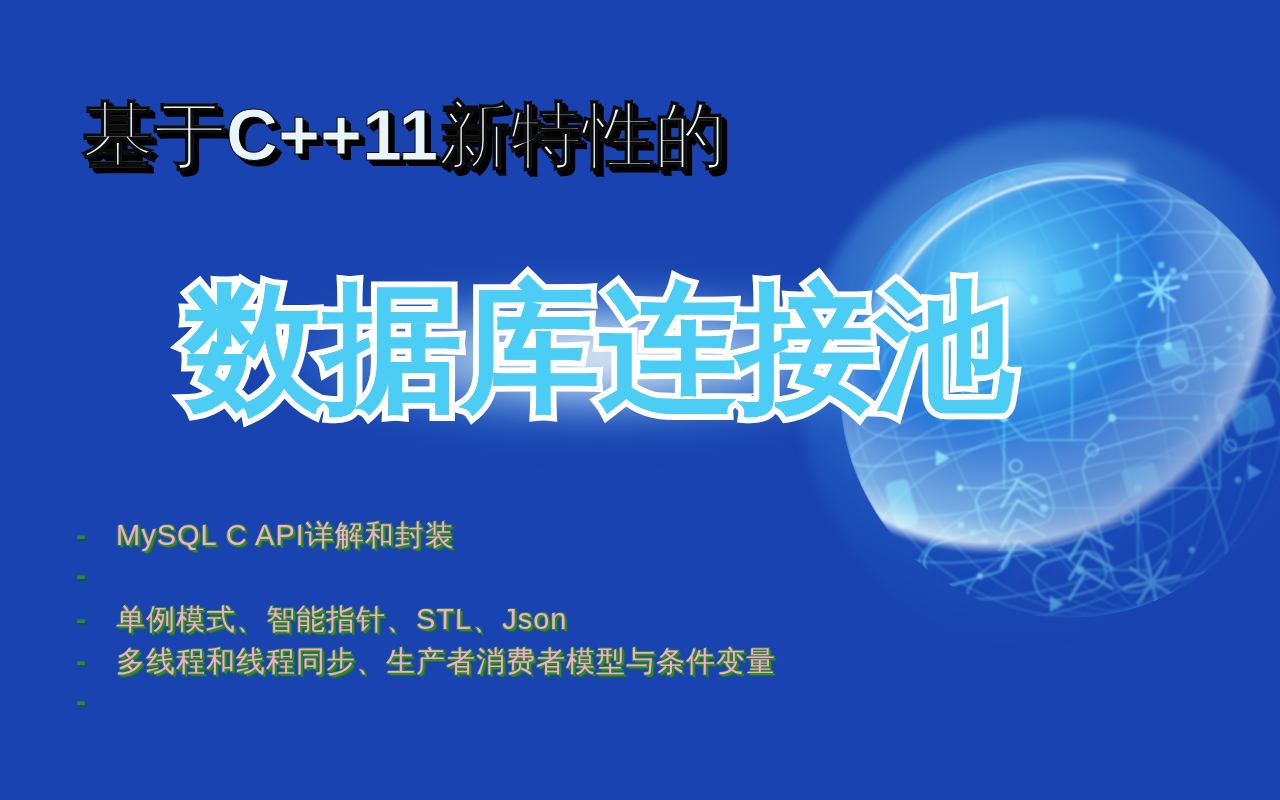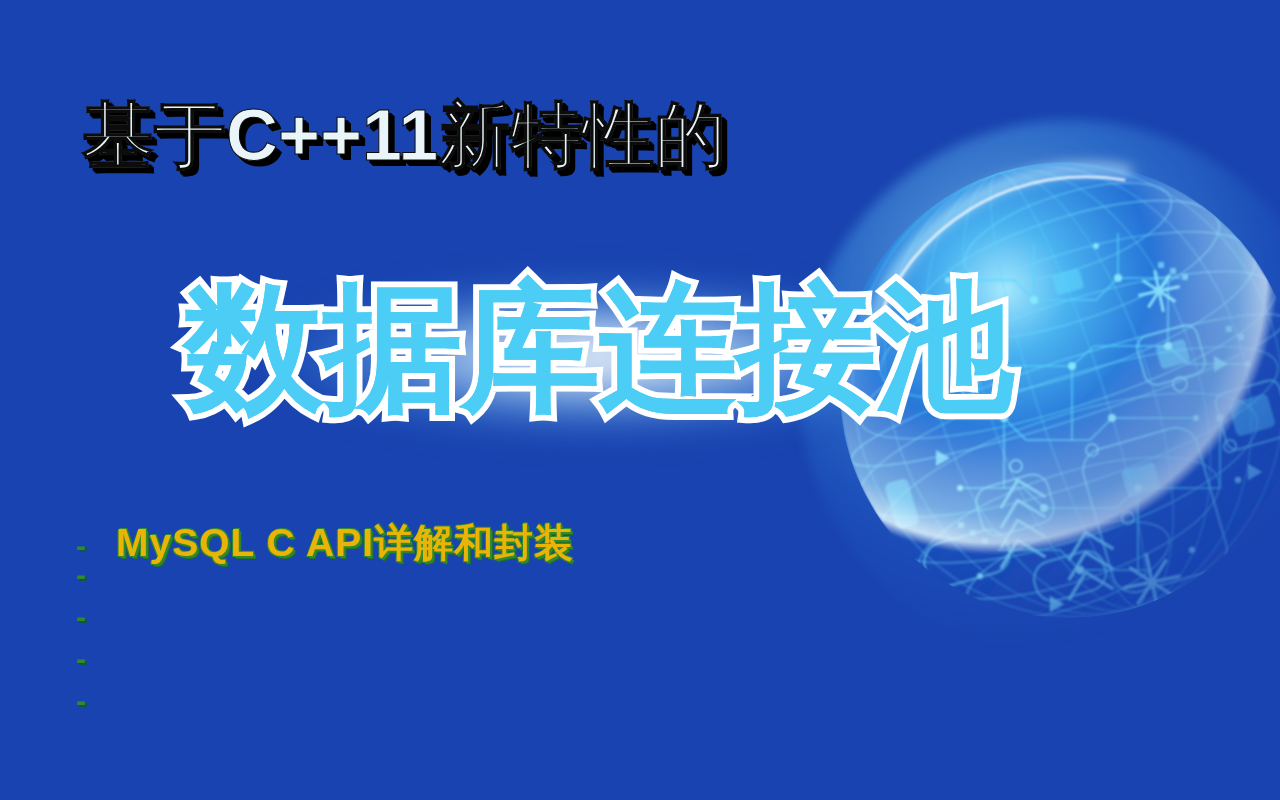--- a/index.html
+++ b/index.html
@@ -109,23 +109,23 @@
   }
   .bullet .dash {
     color:#2e8b2e;
     font-size:30px;
     font-weight:bold;
     width:40px;
     flex:0 0 40px;
     text-shadow:2px 2px 0 rgba(20,90,20,0.65);
   }
   .bullet .txt {
-    color:#eab308;
-    font-size:39px;
-    font-weight:bold;
+    color:#f9a8d4;
+    font-size:29px;
+    font-weight:normal;
     letter-spacing:1px;
     text-shadow:
       2px 2px 0 #2e8b2e,
       3px 3px 0 #237023,
       1px 1px 0 #2e8b2e,
       -1px 1px 0 #2e8b2e,
       1px -1px 0 #2e8b2e;
   }
 </style>
 </head>
@@ -314,24 +314,26 @@
       <span class="dash">-</span>
       <span class="txt">MySQL C API详解和封装</span>
     </div>
 
     <div class="bullet">
       <span class="dash">-</span>
     </div>
 
     <div class="bullet">
       <span class="dash">-</span>
-    </div>
-
-    <div class="bullet">
-      <span class="dash">-</span>
+      <span class="txt">单例模式、智能指针、STL、Json</span>
+    </div>
+
+    <div class="bullet">
+      <span class="dash">-</span>
+      <span class="txt">多线程和线程同步、生产者消费者模型与条件变量</span>
     </div>
 
     <div class="bullet">
       <span class="dash">-</span>
     </div>
 
   </div>
 
 </div>
 

